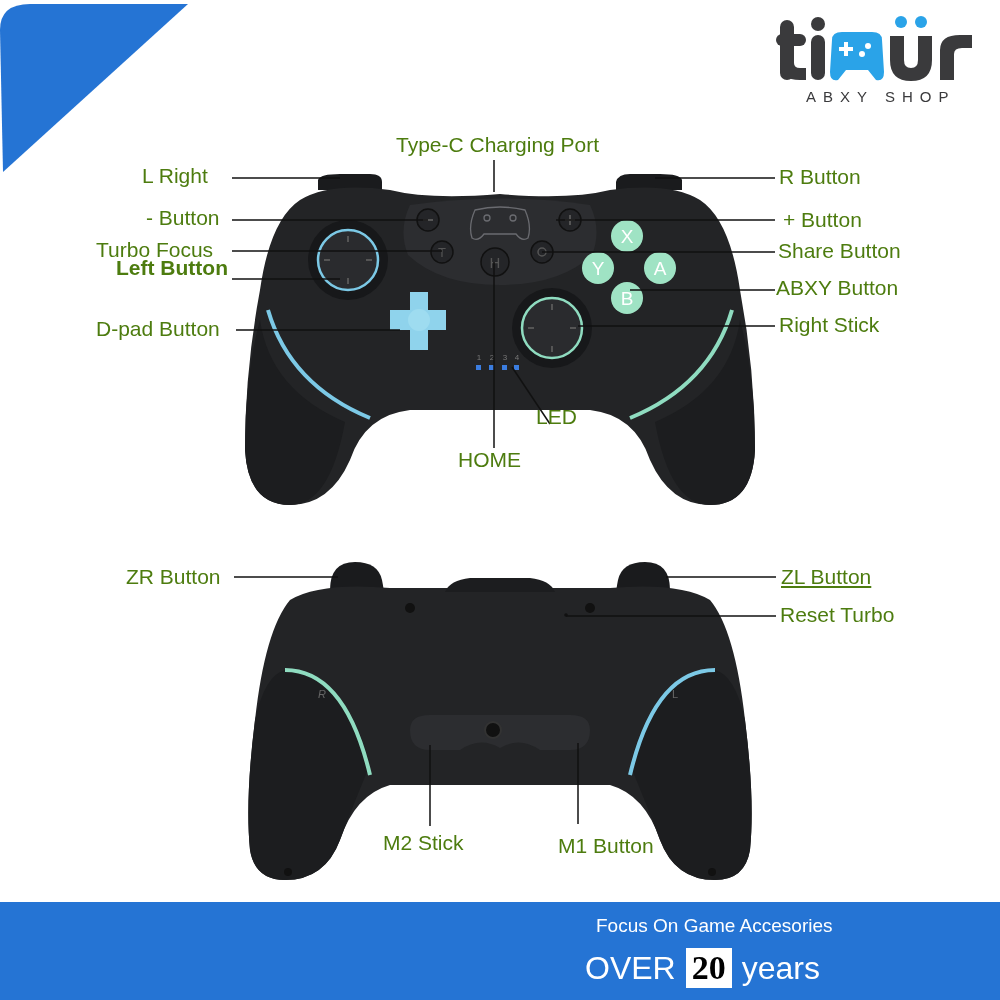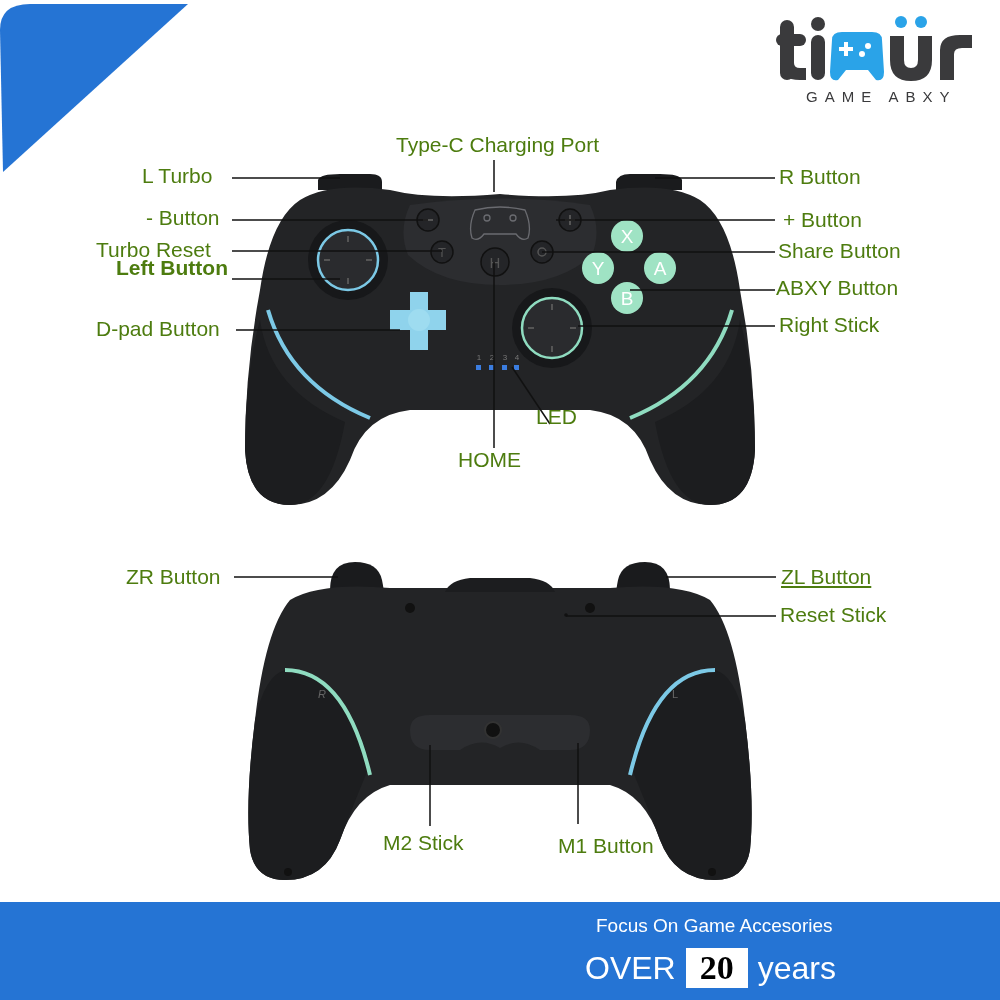--- a/index.html
+++ b/index.html
@@ -8,21 +8,21 @@
   .abs { position:absolute; }
   .corner { left:0; top:0; width:190px; height:175px; }
   .logo { left:776px; top:8px; width:214px; height:100px; }
   .logo-sub { position:absolute; left:30px; top:80px; font-size:15px; letter-spacing:7px; color:#3a3a3c; }
   .label { position:absolute; font-size:21px; color:#4d7c0f; white-space:nowrap; line-height:24px; }
   .controller { position:absolute; }
   .banner { left:0; top:902px; width:1000px; height:98px; background:#2574d4; }
   .banner-line1 { position:absolute; left:577px; top:915px; font-size:19px; color:#fff;margin-left:19px; }
   .banner-line2 { position:absolute; left:585px; top:948px; font-size:32px; color:#fff; display:flex; align-items:center; gap:10px; }
   .yrs-box { background:#fff; color:#000; font-family:"Liberation Serif", serif; font-weight:bold;
-             font-size:34px; padding:2px 14px; line-height:36px; }
+             font-size:34px; padding:2px 6px; line-height:36px; }
   svg text { font-family:"Liberation Sans", sans-serif; }
 </style>
 </head>
 <body>
 
 <svg class="abs corner" viewBox="0 0 190 175">
   <path d="M0,30 Q0,4 30,4 L188,4 L3,172 Z" fill="#2574d4"></path>
 </svg>
 
 <div class="abs logo">
@@ -40,21 +40,21 @@
     <rect x="68" y="34" width="4" height="14" fill="#fff"></rect>
     <circle cx="92" cy="38" r="3" fill="#fff"></circle>
     <circle cx="86" cy="46" r="3" fill="#fff"></circle>
 
     <circle cx="125" cy="14" r="6" fill="#2aa3e8"></circle>
     <circle cx="145" cy="14" r="6" fill="#2aa3e8"></circle>
     <path d="M114,28 L128,28 L128,52 Q128,60 135,60 Q142,60 142,52 L142,28 L156,28 L156,52 Q156,73 135,73 Q114,73 114,52 Z" fill="#3a3a3c"></path>
 
     <path d="M164,72 L164,42 Q164,27 184,27 L196,27 L196,40 L186,40 Q178,40 178,46 L178,72 Z" fill="#3a3a3c"></path>
   </svg>
-  <div class="logo-sub">GAME ABXY</div>
+  <div class="logo-sub">ABXY SHOP</div>
 </div>
 
 <svg class="controller" style="left:230px;top:160px;" width="540" height="360" viewBox="0 0 540 360">
 
   <path d="M88,20 Q90,14 110,14 L140,14 Q152,14 152,22 L152,30 L88,30 Z" fill="#1a1b1d"></path>
   <path d="M386,22 Q388,14 400,14 L430,14 Q450,14 452,20 L452,30 L386,30 Z" fill="#1a1b1d"></path>
 
   <path d="M70,40 Q100,22 160,30 Q200,40 270,34 Q340,40 380,30 Q440,22 470,40 Q500,60 510,130 Q525,210 525,290 Q522,345 480,345 Q440,345 420,300 Q405,255 360,250 L180,250 Q135,255 120,300 Q100,345 60,345 Q18,345 15,290 Q15,210 30,130 Q40,60 70,40 Z" fill="#232426"></path>
 
   <path d="M30,160 Q40,230 115,262 Q100,345 60,345 Q18,345 15,290 Q15,215 30,160 Z" fill="#1c1d1f"></path>
@@ -143,23 +143,23 @@
     <line x1="655" y1="178" x2="775" y2="178"></line>
     <line x1="556" y1="220" x2="775" y2="220"></line>
     <line x1="542" y1="252" x2="775" y2="252"></line>
     <line x1="630" y1="290" x2="775" y2="290"></line>
     <line x1="578" y1="326" x2="775" y2="326"></line>
     <line x1="494" y1="262" x2="494" y2="448"></line>
     <line x1="512" y1="367" x2="550" y2="424"></line>
   </g>
 </svg>
 
-<div class="label" style="left:142px;top:164px;">L Turbo</div>
+<div class="label" style="left:142px;top:164px;">L Right</div>
 <div class="label" style="left:146px;top:206px;">- Button</div>
-<div class="label" style="left:96px;top:238px;">Turbo Reset</div>
+<div class="label" style="left:96px;top:238px;">Turbo Focus</div>
 <div class="label" style="left:116px;top:256px;font-weight:bold;">Left Button</div>
 <div class="label" style="left:96px;top:317px;">D-pad Button</div>
 <div class="label" style="left:396px;top:133px;">Type-C Charging Port</div>
 <div class="label" style="left:779px;top:165px;">R Button</div>
 <div class="label" style="left:783px;top:208px;">+ Button</div>
 <div class="label" style="left:778px;top:239px;">Share Button</div>
 <div class="label" style="left:776px;top:276px;">ABXY Button</div>
 <div class="label" style="left:779px;top:313px;">Right Stick</div>
 <div class="label" style="left:458px;top:448px;">HOME</div>
 <div class="label" style="left:536px;top:405px;">LED</div>
@@ -196,21 +196,21 @@
     <line x1="234" y1="577" x2="338" y2="577"></line>
     <line x1="666" y1="577" x2="776" y2="577"></line>
     <line x1="566" y1="616" x2="776" y2="616"></line>
     <line x1="430" y1="745" x2="430" y2="826"></line>
     <line x1="578" y1="743" x2="578" y2="824"></line>
   </g>
 </svg>
 
 <div class="label" style="left:126px;top:565px;">ZR Button</div>
 <div class="label" style="left:781px;top:565px;text-decoration:underline;">ZL Button</div>
-<div class="label" style="left:780px;top:603px;">Reset Stick</div>
+<div class="label" style="left:780px;top:603px;">Reset Turbo</div>
 <div class="label" style="left:383px;top:831px;">M2 Stick</div>
 <div class="label" style="left:558px;top:834px;">M1 Button</div>
 
 <div class="abs banner"></div>
 <div class="banner-line1">Focus On Game Accesories</div>
 <div class="banner-line2">
   <span>OVER</span>
   <span class="yrs-box">20</span>
   <span>years</span>
 </div>

